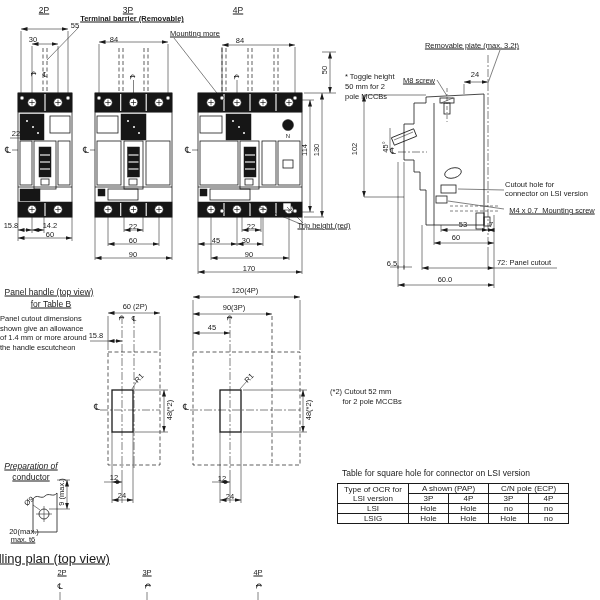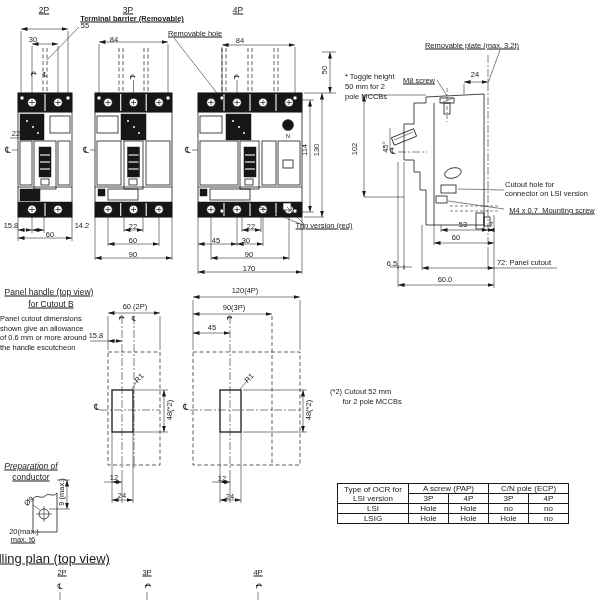--- a/index.html
+++ b/index.html
@@ -287,22 +287,22 @@
   <g>
     <path class="cl" d="M60,592 V600 M147,592 V600 M258,592 V600"></path>
   </g>
 </svg>
 
 <div id="labels-layer">
       <span class="lbl u" style="font-size: 8.5px; left: 44px; top: 10px; transform: translate(-50%, -50%);">2P</span>
       <span class="lbl u" style="font-size: 8.5px; left: 128px; top: 10px; transform: translate(-50%, -50%);">3P</span>
       <span class="lbl u" style="font-size: 8.5px; left: 238px; top: 10px; transform: translate(-50%, -50%);">4P</span>
       <span class="lbl u" style="left: 132px; top: 18px; transform: translate(-50%, -50%); font-weight: bold;">Terminal barrier (Removable)</span>
-      <span class="lbl u" style="left: 195px; top: 33px; transform: translate(-50%, -50%);">Removable hole</span>
-      <span class="lbl" style="left: 85px; top: 25px; transform: translate(-50%, -50%); text-align: center;">55</span>
+      <span class="lbl u" style="left: 195px; top: 33px; transform: translate(-50%, -50%);">Mounting more</span>
+      <span class="lbl" style="left: 75px; top: 25px; transform: translate(-50%, -50%); text-align: center;">55</span>
       <span class="lbl" style="left: 33px; top: 39px; transform: translate(-50%, -50%);">30</span>
       <span class="lbl" style="left: 114px; top: 39px; transform: translate(-50%, -50%);">84</span>
       <span class="lbl" style="left: 240px; top: 40px; transform: translate(-50%, -50%);">84</span>
       <span class="lbl" style="left: 324px; top: 70px; transform: translate(-50%, -50%) rotate(-90deg);">50</span>
       <span class="lbl tl" style="width: 58px; line-height: 10px; left: 374px; top: 87px; transform: translate(-50%, -50%);">* Toggle height
 50 mm for 2
 pole MCCBs</span>
       <span class="lbl u" style="left: 472px; top: 45px; transform: translate(-50%, -50%);">Removable plate (max. 3.2t)</span>
       <span class="lbl u" style="left: 419px; top: 80px; transform: translate(-50%, -50%);">M8 screw</span>
       <span class="lbl" style="left: 475px; top: 74px; transform: translate(-50%, -50%);">24</span>
@@ -322,37 +322,37 @@
       <span class="lbl tl" style="width: 92px; left: 551px; top: 189px; transform: translate(-50%, -50%);">Cutout hole for
 connector on LSI version</span>
       <span class="lbl u" style="left: 552px; top: 210px; transform: translate(-50%, -50%);">M4 x 0.7  Mounting screw</span>
       <span class="lbl" style="left: 463px; top: 224px; transform: translate(-50%, -50%);">53</span>
       <span class="lbl" style="left: 491px; top: 224px; transform: translate(-50%, -50%);">7</span>
       <span class="lbl" style="left: 456px; top: 237px; transform: translate(-50%, -50%);">60</span>
       <span class="lbl" style="left: 392px; top: 263px; transform: translate(-50%, -50%);">6.5</span>
       <span class="lbl" style="left: 524px; top: 262px; transform: translate(-50%, -50%);">72: Panel cutout</span>
       <span class="lbl" style="left: 445px; top: 279px; transform: translate(-50%, -50%);">60.0</span>
       <span class="lbl" style="left: 11px; top: 225px; transform: translate(-50%, -50%);">15.8</span>
-      <span class="lbl" style="left: 50px; top: 225px; transform: translate(-50%, -50%); margin-left: 32px;">14.2</span>
+      <span class="lbl" style="left: 50px; top: 225px; transform: translate(-50%, -50%);">14.2</span>
       <span class="lbl" style="left: 50px; top: 234px; transform: translate(-50%, -50%);">60</span>
       <span class="lbl" style="left: 133px; top: 226px; transform: translate(-50%, -50%);">22</span>
       <span class="lbl" style="left: 133px; top: 240px; transform: translate(-50%, -50%);">60</span>
       <span class="lbl" style="left: 133px; top: 254px; transform: translate(-50%, -50%);">90</span>
       <span class="lbl" style="left: 251px; top: 226px; transform: translate(-50%, -50%);">22</span>
       <span class="lbl" style="left: 216px; top: 240px; transform: translate(-50%, -50%);">45</span>
       <span class="lbl" style="left: 246px; top: 240px; transform: translate(-50%, -50%);">30</span>
       <span class="lbl" style="left: 249px; top: 254px; transform: translate(-50%, -50%);">90</span>
       <span class="lbl" style="left: 249px; top: 268px; transform: translate(-50%, -50%);">170</span>
-      <span class="lbl u" style="left: 324px; top: 225px; transform: translate(-50%, -50%);">Trip version (red)</span>
+      <span class="lbl u" style="left: 324px; top: 225px; transform: translate(-50%, -50%);">Trip height (red)</span>
       <span class="lbl" style="font-size: 6px; left: 288px; top: 136px; transform: translate(-50%, -50%);">N</span>
       <span class="lbl u" style="font-size: 8.5px; left: 49px; top: 292px; transform: translate(-50%, -50%);">Panel handle (top view)</span>
-      <span class="lbl u" style="font-size: 8.5px; left: 51px; top: 304px; transform: translate(-50%, -50%);">for Cutout B</span>
+      <span class="lbl u" style="font-size: 8.5px; left: 51px; top: 304px; transform: translate(-50%, -50%);">for Table B</span>
       <span class="lbl tl" style="width: 94px; line-height: 9.5px; left: 47px; top: 333px; transform: translate(-50%, -50%);">Panel cutout dimensions
 shown give an allowance
-of 0.6 mm or more around
+of 1.4 mm or more around
 the handle escutcheon</span>
       <span class="lbl" style="left: 96px; top: 335px; transform: translate(-50%, -50%);">15.8</span>
       <span class="lbl" style="left: 135px; top: 306px; transform: translate(-50%, -50%);">60 (2P)</span>
       <span class="lbl" style="left: 245px; top: 290px; transform: translate(-50%, -50%);">120(4P)</span>
       <span class="lbl" style="left: 234px; top: 307px; transform: translate(-50%, -50%);">90(3P)</span>
       <span class="lbl" style="left: 212px; top: 327px; transform: translate(-50%, -50%);">45</span>
       <span class="lbl" style="left: 139px; top: 378px; transform: translate(-50%, -50%) rotate(-45deg);">R1</span>
       <span class="lbl" style="left: 249px; top: 378px; transform: translate(-50%, -50%) rotate(-45deg);">R1</span>
       <span class="lbl" style="left: 169px; top: 410px; transform: translate(-50%, -50%) rotate(-90deg);">48(*2)</span>
       <span class="lbl" style="left: 308px; top: 410px; transform: translate(-50%, -50%) rotate(-90deg);">48(*2)</span>
@@ -375,29 +375,30 @@
       <span class="lbl u" style="left: 23px; top: 539px; transform: translate(-50%, -50%);">max. t6</span>
       <span class="lbl u" style="font-size: 13px; left: 46px; top: 558px; transform: translate(-50%, -50%);">Drilling plan (top view)</span>
       <span class="lbl u" style="left: 62px; top: 572px; transform: translate(-50%, -50%);">2P</span>
       <span class="lbl u" style="left: 147px; top: 572px; transform: translate(-50%, -50%);">3P</span>
       <span class="lbl u" style="left: 258px; top: 572px; transform: translate(-50%, -50%);">4P</span>
       <span class="lbl" style="font-size: 8px; left: 60px; top: 586px; transform: translate(-50%, -50%);">℄</span>
       <span class="lbl" style="font-size: 8px; left: 147px; top: 586px; transform: translate(-50%, -50%) rotate(90deg);">℄</span>
       <span class="lbl" style="font-size: 8px; left: 258px; top: 586px; transform: translate(-50%, -50%) rotate(90deg);">℄</span>
     </div>
 
+<div id="table-title">Table for square hole for connector on LSI version</div>
 
 <table id="sqtable">
   <tbody>
         <tr>
     <td rowspan="2" style="width:66px">
       <span>Type of OCR for</span><br>
       <span>LSI version</span>
     </td>
-    <td colspan="2" style="width:70px">A screw (PAP)</td>
+    <td colspan="2" style="width:70px">A shown (PAP)</td>
     <td colspan="2" style="width:70px">C/N pole (ECP)</td>
   </tr>
   <tr>
     <td style="width:35px">3P</td>
     <td style="width:35px">4P</td>
     <td style="width:35px">3P</td>
     <td style="width:35px">4P</td>
   </tr>
   <tr>
     <td>LSI</td>

